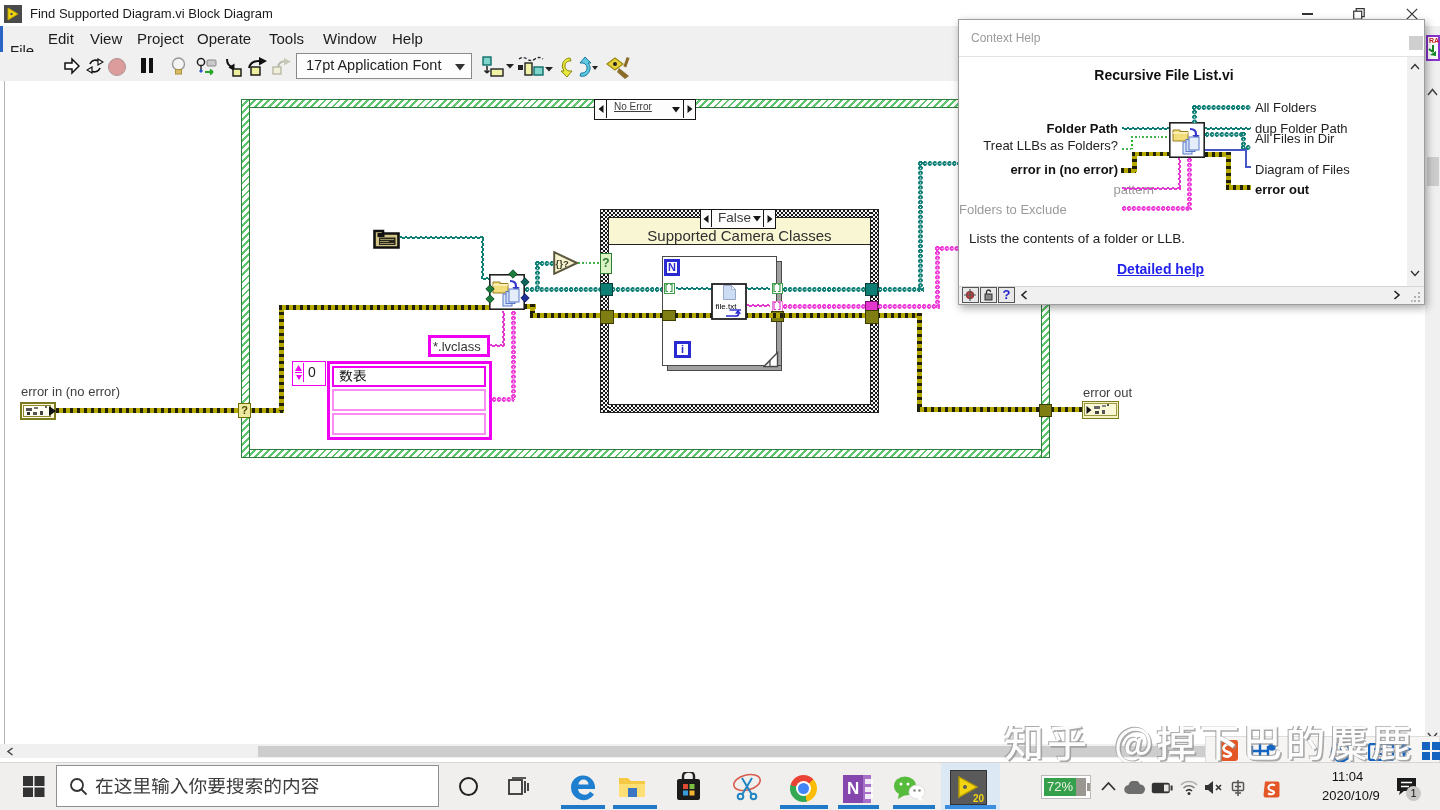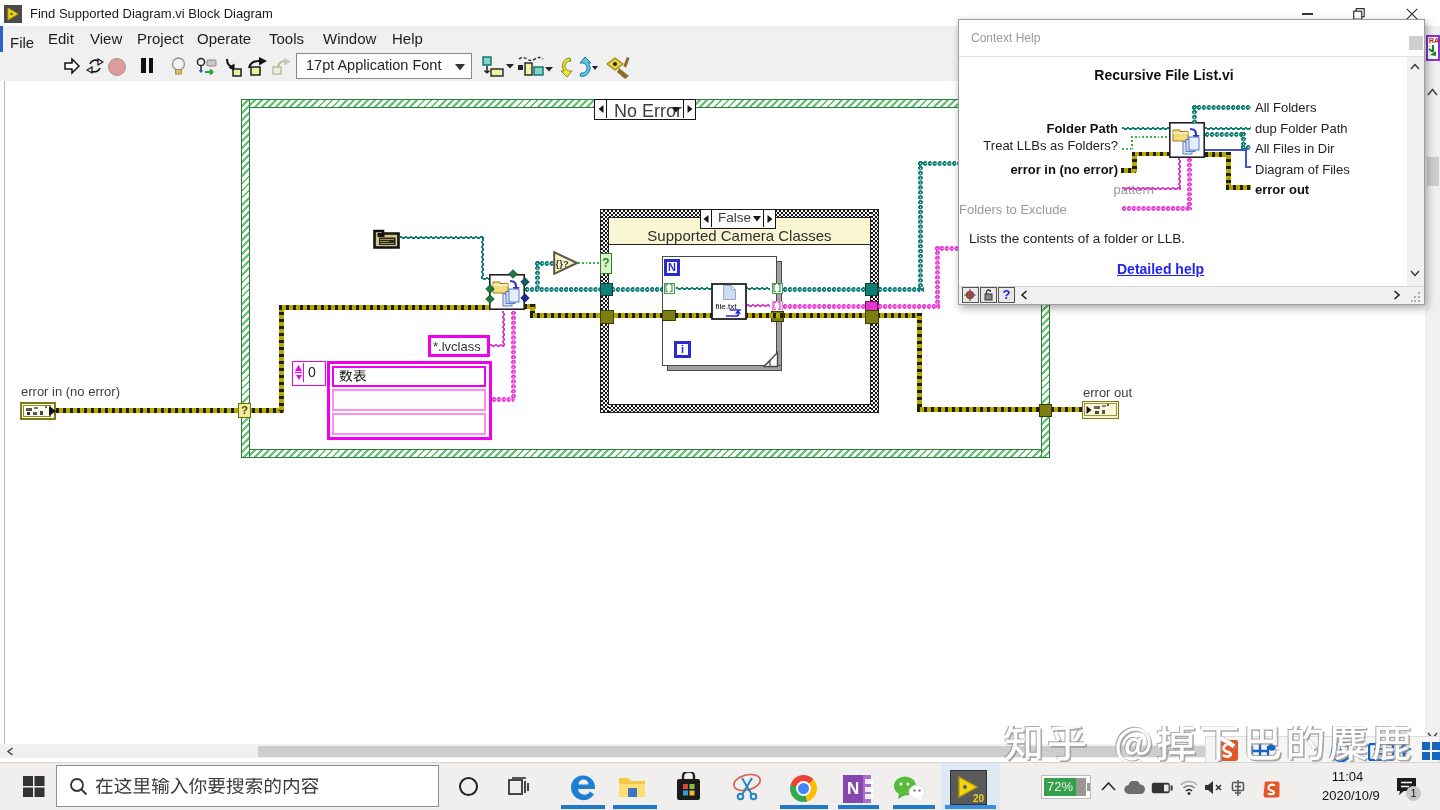--- a/index.html
+++ b/index.html
@@ -57,21 +57,21 @@
   <div class="abs" style="left:1302px;top:13px;width:11px;height:1.6px;background:#333;"></div>
   <svg class="abs" style="left:1353px;top:8px;" width="12" height="12" viewBox="0 0 12 12">
     <rect x="0.7" y="3.2" width="8" height="8" fill="none" stroke="#333" stroke-width="1.2"></rect>
     <path d="M3.2 3.2 L3.2 0.7 L11.2 0.7 L11.2 8.7 L8.8 8.7" fill="none" stroke="#333" stroke-width="1.2"></path>
   </svg>
   <svg class="abs" style="left:1406px;top:8px;" width="12" height="12" viewBox="0 0 12 12">
     <path d="M0.8 0.8 L11.2 11.2 M11.2 0.8 L0.8 11.2" stroke="#333" stroke-width="1.2"></path>
   </svg>
 
   <div class="abs" style="left:0;top:26px;width:1440px;height:26px;background:#f0f0f0;font-size:15px;color:#1c1c1c;">
-    <span class="abs" style="left:10px;top:8px;">File</span>
+    <span class="abs" style="left:10px;top:16px;">File</span>
     <span class="abs" style="left:48px;top:4px;">Edit</span>
     <span class="abs" style="left:90px;top:4px;">View</span>
     <span class="abs" style="left:137px;top:4px;">Project</span>
     <span class="abs" style="left:197px;top:4px;">Operate</span>
     <span class="abs" style="left:269px;top:4px;">Tools</span>
     <span class="abs" style="left:323px;top:4px;">Window</span>
     <span class="abs" style="left:392px;top:4px;">Help</span>
   </div>
   <div class="abs" style="left:0;top:26px;width:3px;height:26px;background:#2a64c5;"></div>
 
@@ -168,21 +168,21 @@
   <div class="abs gstripe" style="left:241px;top:99px;width:805px;height:7px;"></div>
   <div class="abs gstripe" style="left:241px;top:449px;width:805px;height:7px;"></div>
   <div class="abs gstripe" style="left:241px;top:99px;width:7px;height:357px;"></div>
   <div class="abs gstripe" style="left:1041px;top:99px;width:7px;height:357px;"></div>
 
   <div class="abs" style="left:594px;top:99px;width:102px;height:21px;background:#fdfdfd;border:1.5px solid #161616;box-sizing:border-box;">
     <svg class="abs" style="left:2.5px;top:5px;" width="6" height="8" viewBox="0 0 6 8">
         <path d="M5.5 0 L0.5 4 L5.5 8 Z" fill="#161616"></path>
       </svg>
     <div class="abs" style="left:11px;top:0;width:1.2px;height:18px;background:#161616;"></div>
-    <div class="abs" style="left:19px;top:1px;font-size:18px;color:#3c3c3c;">No Error</div>
+    <div class="abs" style="left:19px;top:1px;font-size:10px;color:#3c3c3c;text-decoration:underline;">No Error</div>
     <svg class="abs" style="left:77px;top:7px;" width="8" height="6" viewBox="0 0 8 6">
         <path d="M0 0 L8 0 L4 5.5 Z" fill="#161616"></path>
       </svg>
     <div class="abs" style="left:88px;top:0;width:1.2px;height:18px;background:#161616;"></div>
     <svg class="abs" style="left:92px;top:5px;" width="6" height="8" viewBox="0 0 6 8">
         <path d="M0.5 0 L5.5 4 L0.5 8 Z" fill="#161616"></path>
       </svg>
   </div>
 
   <div class="abs" style="left:21px;top:384px;font-size:13px;color:#3f3f3f;">error in (no error)</div>
@@ -478,21 +478,21 @@
     </div>
 
     <div class="abs" style="left:0px;top:101px;width:159px;font-size:13px;font-weight:bold;color:#111;text-align:right;">Folder Path</div>
     <div class="abs" style="left:0px;top:118px;width:159px;font-size:13px;color:#222;text-align:right;">Treat LLBs as Folders?</div>
     <div class="abs" style="left:0px;top:142px;width:159px;font-size:13px;font-weight:bold;color:#111;text-align:right;">error in (no error)</div>
     <div class="abs" style="left:0px;top:162px;width:159px;font-size:13px;color:#9a9a9a;text-align:right;margin-left:36px;">pattern</div>
     <div class="abs" style="left:0px;top:182px;width:159px;font-size:13px;color:#9a9a9a;text-align:left;">Folders to Exclude</div>
 
     <div class="abs" style="left:296px;top:80px;font-size:13px;color:#222;">All Folders</div>
     <div class="abs" style="left:296px;top:101px;font-size:13px;color:#222;">dup Folder Path</div>
-    <div class="abs" style="left:296px;top:121px;font-size:13px;color:#222;">All Files in Dir</div>
+    <div class="abs" style="left:296px;top:111px;font-size:13px;color:#222;">All Files in Dir</div>
     <div class="abs" style="left:296px;top:142px;font-size:13px;color:#222;">Diagram of Files</div>
     <div class="abs" style="left:296px;top:162px;font-size:13px;font-weight:bold;color:#111;">error out</div>
 
     <div class="wsq" style="left:163px;top:107px;width:47px;color:#0f7f76;"></div>
     <div class="wgd" style="left:163px;top:128px;width:10px;"></div>
     <div class="abs" style="left:172px;top:116px;width:2px;height:13px;background-image:repeating-linear-gradient(180deg,#27b52e 0 2px,rgba(0,0,0,0) 2px 4px);"></div>
     <div class="wgd" style="left:172px;top:116px;width:38px;"></div>
     <div class="werr" style="left:162px;top:148px;width:15px;"></div>
     <div class="werrv" style="left:173px;top:132px;height:20px;"></div>
     <div class="werr" style="left:173px;top:131.5px;width:37px;"></div>

